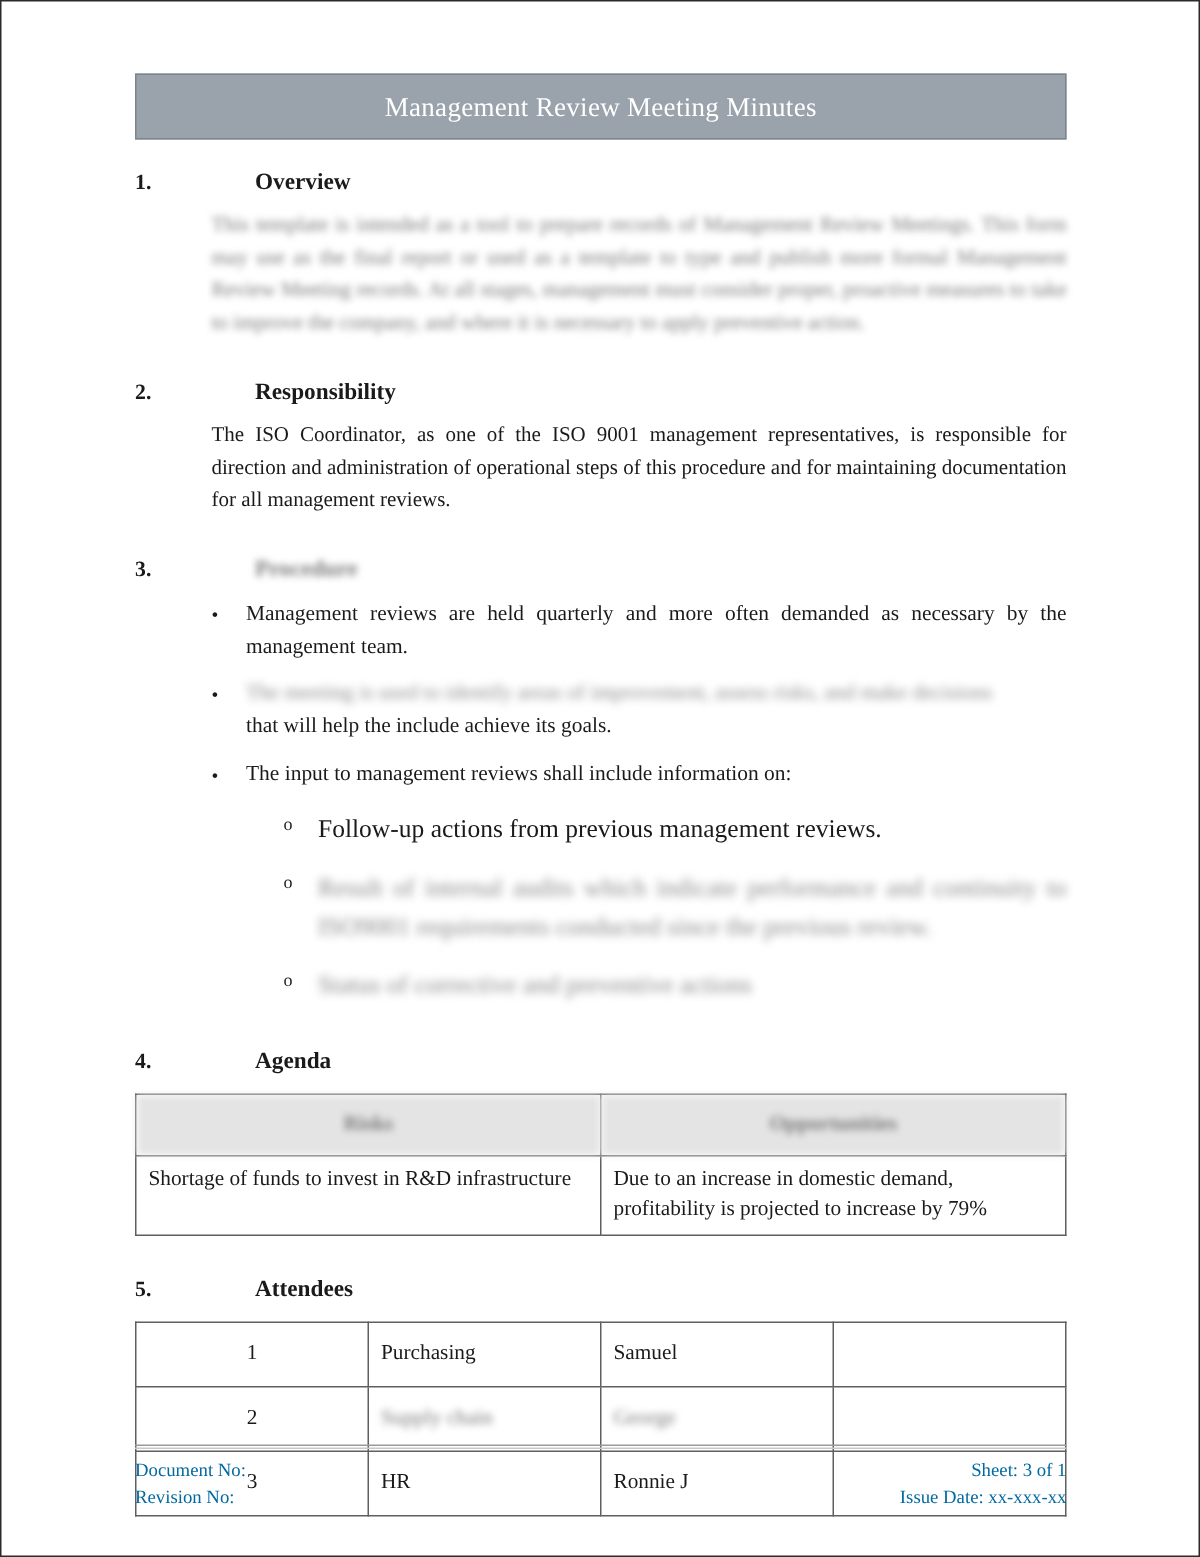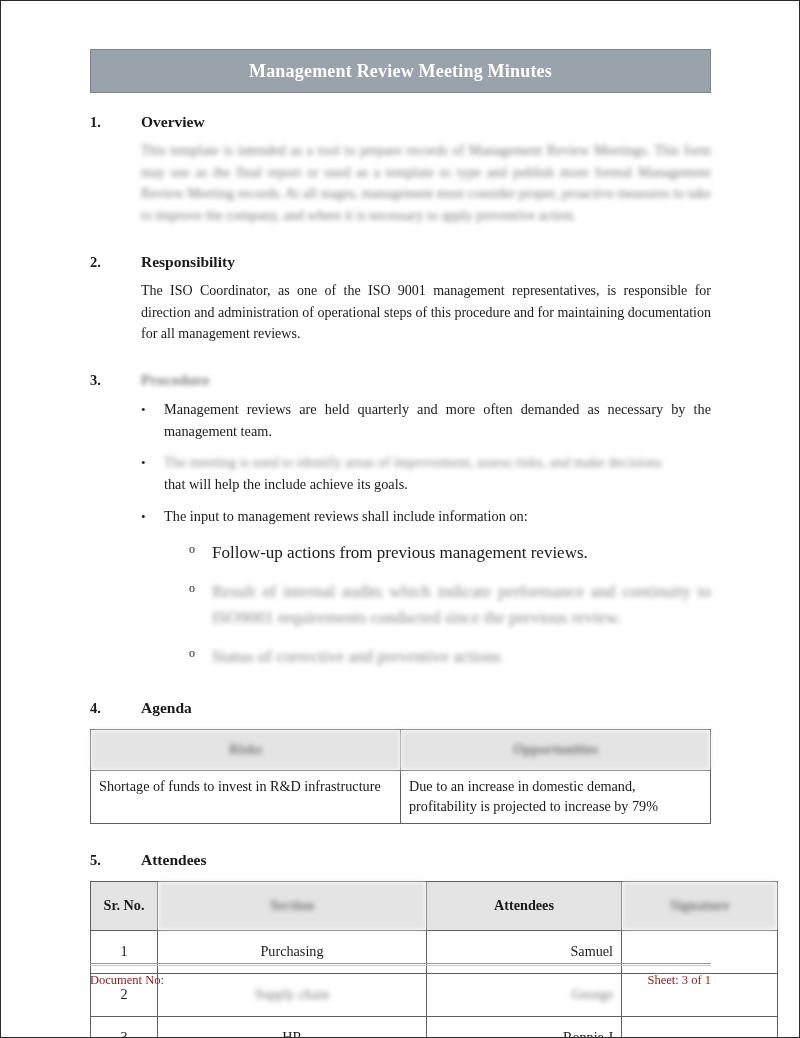--- a/index.html
+++ b/index.html
@@ -36,38 +36,39 @@
     height: 42px;
     background: #9aa2ac;
     border: 1px solid #7d848e;
     display: flex;
     align-items: center;
     justify-content: center;
   }
   .title-bar .title-text {
     color: #ffffff;
     font-size: 18px;
-    font-weight: bold;
+    font-weight: normal;
     letter-spacing: 0.2px;
   }
 
   
   .section {
     display: flex;
     align-items: baseline;
   }
   .section .num {
     width: 51px;
     flex: 0 0 51px;
     font-size: 14.5px;
     font-weight: bold;
   }
   .section .heading {
     font-size: 15.5px;
     font-weight: bold;
+    margin-left: 29px;
   }
   .sec-overview   { margin-top: 20px; }
   .sec-resp       { margin-top: 27px; }
   .sec-proc       { margin-top: 26px; }
   .sec-agenda     { margin-top: 29px; }
   .sec-attendees  { margin-top: 27px; }
 
   
   .para {
     margin-left: 51px;
@@ -137,36 +138,36 @@
     background: #e4e4e4;
     font-weight: bold;
     text-align: center;
     vertical-align: middle;
   }
 
   .agenda-table td { height: 42px; }
   .agenda-table th { height: 30px; }
 
   .attendees-table th { height: 38px; }
-  .attendees-table td { height: 32px; vertical-align: middle; text-align: center; }
+  .attendees-table td { height: 32px; vertical-align: middle; }
   .attendees-table td.c-sr { text-align: center; }
-  .attendees-table td.c-att { text-align: right; margin-top: 16px; }
+  .attendees-table td.c-att { text-align: left; margin-top: 16px; }
 
   .col-sr  { width: 50px; }
   .col-sec { width: 252px; }
   .col-att { width: 178px; }
   .col-sig { width: 139px; }
 
   
   .footer {
     position: absolute;
     left: 89px;
     top: 962px;
     width: 621px;
-    color: #7f1d1d;
+    color: #0369a1;
   }
   .footer .rule {
     border-top: 1px solid #9a9a9a;
     border-bottom: 1px solid #c9c9c9;
     height: 1px;
     margin-bottom: 6px;
   }
   .footer .frow {
     display: flex;
     justify-content: space-between;
@@ -270,26 +271,20 @@
     </tbody>
       </table>
 
     <div class="section sec-attendees">
       <span class="num">5.</span>
       <span class="heading">Attendees</span>
     </div>
 
     <table class="attendees-table">
       <tbody>
-          <tr>
-        <th class="col-sr">Sr. No.</th>
-        <th class="col-sec blurred">Section</th>
-        <th class="col-att">Attendees</th>
-        <th class="col-sig blurred">Signature</th>
-      </tr>
       <tr>
         <td class="c-sr">1</td>
         <td>Purchasing</td>
         <td class="c-att">Samuel</td>
         <td></td>
       </tr>
       <tr>
         <td class="c-sr">2</td>
         <td class="blurred">Supply chain</td>
         <td class="c-att blurred">George</td>
@@ -305,15 +300,19 @@
       </table>
 
   </div>
 
   <div class="footer">
     <div class="rule"></div>
     <div class="frow">
       <span>Document No:</span>
       <span>Sheet: 3 of 1</span>
     </div>
+    <div class="frow">
+      <span>Revision No:</span>
+      <span>Issue Date: xx-xxx-xx</span>
+    </div>
   </div>
 
 </div>
 
 </body></html>

